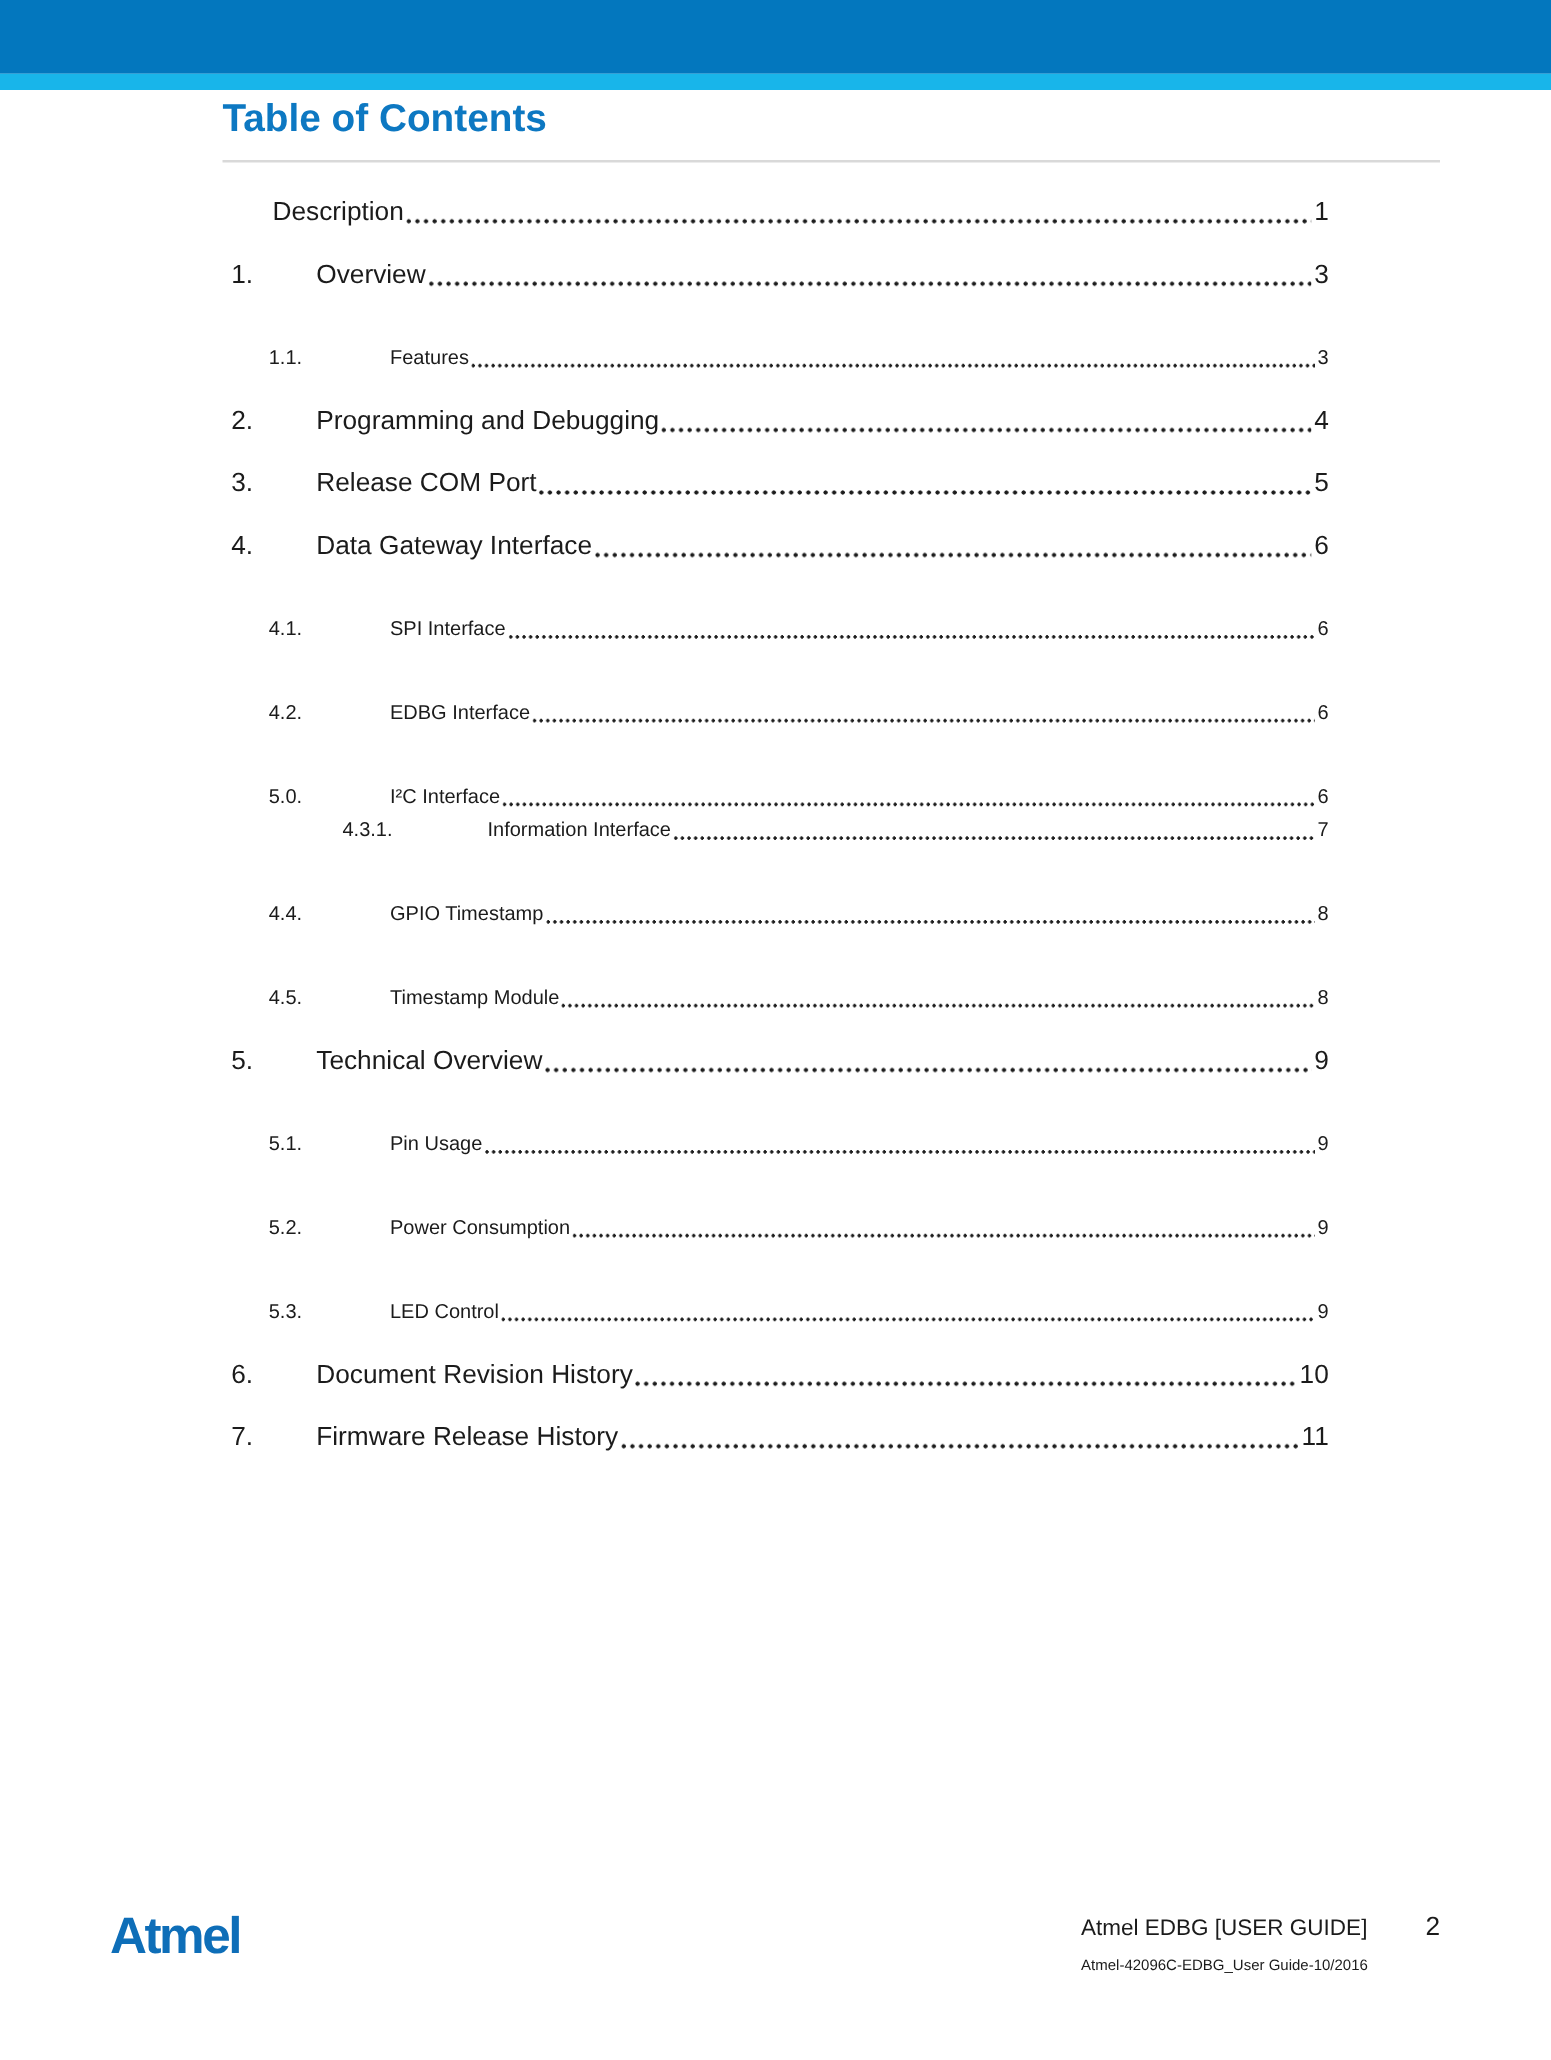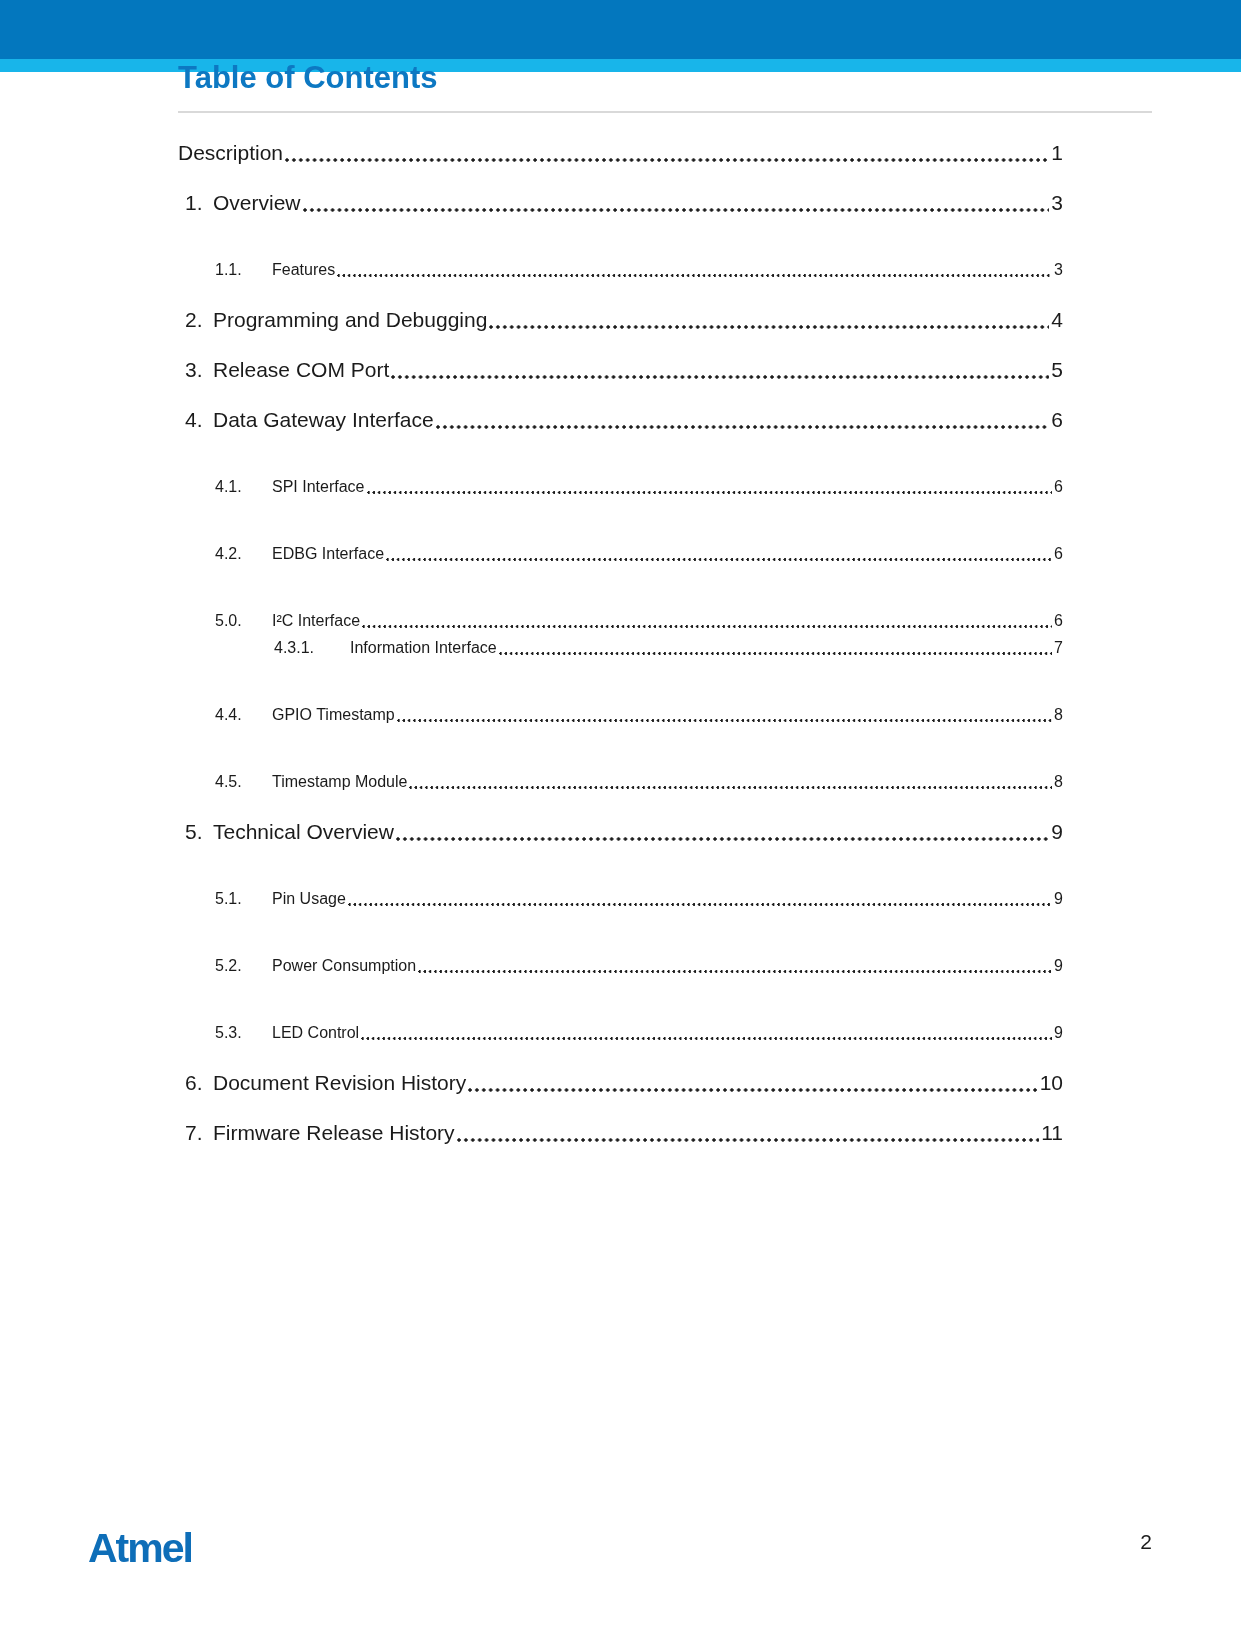--- a/index.html
+++ b/index.html
@@ -24,21 +24,21 @@
   }
 
   
   .content {
     position: absolute;
     left: 178px;
     right: 89px;
     top: 0;
   }
   .toc-heading {
-    margin-top: 60px;
+    margin-top: 77px;
     font-size: 31px;
     line-height: 36px;
     font-weight: bold;
     color: #0D78C2;
     letter-spacing: 0px;
   }
   .rule {
     margin-top: 15px;
     height: 2px;
     background: #D9D9D9;
@@ -47,21 +47,21 @@
   
   .toc-list {
     padding-right: 89px; 
   }
   .toc-row {
     display: flex;
     align-items: flex-end;
     cursor: default;
   }
   .toc-num { flex: 0 0 auto; }
-  .toc-label { flex: 0 1 auto; white-space: nowrap; }
+  .toc-label { flex: 0 1 auto; white-space: nowrap; margin-left: 40px; }
   .toc-page { flex: 0 0 auto; }
 
   .dots {
     flex: 1 1 auto;
     align-self: flex-end;
     margin: 0 2px;
     background-repeat: repeat-x;
     background-position: left bottom;
   }
 
@@ -252,14 +252,18 @@
     <span class="toc-label">Firmware Release History</span>
     <span class="dots"></span>
     <span class="toc-page">11</span>
   </div>
     </div>
 </div>
 
 <div class="logo">Atmel</div>
 
 <div class="footer-right">
+  <div class="footer-text-col">
+    <div class="footer-doc-title">Atmel EDBG [USER GUIDE]</div>
+    <div class="footer-doc-id">Atmel-42096C-EDBG_User Guide-10/2016</div>
+  </div>
   <div class="footer-page-num">2</div>
 </div>
 
 </body></html>

